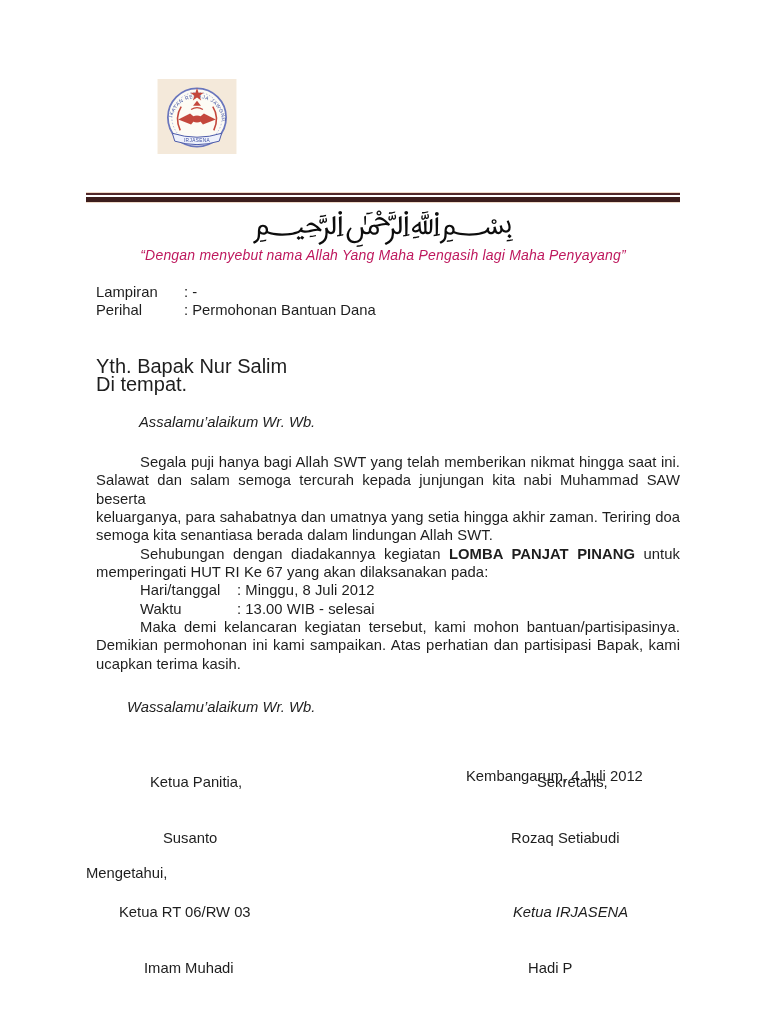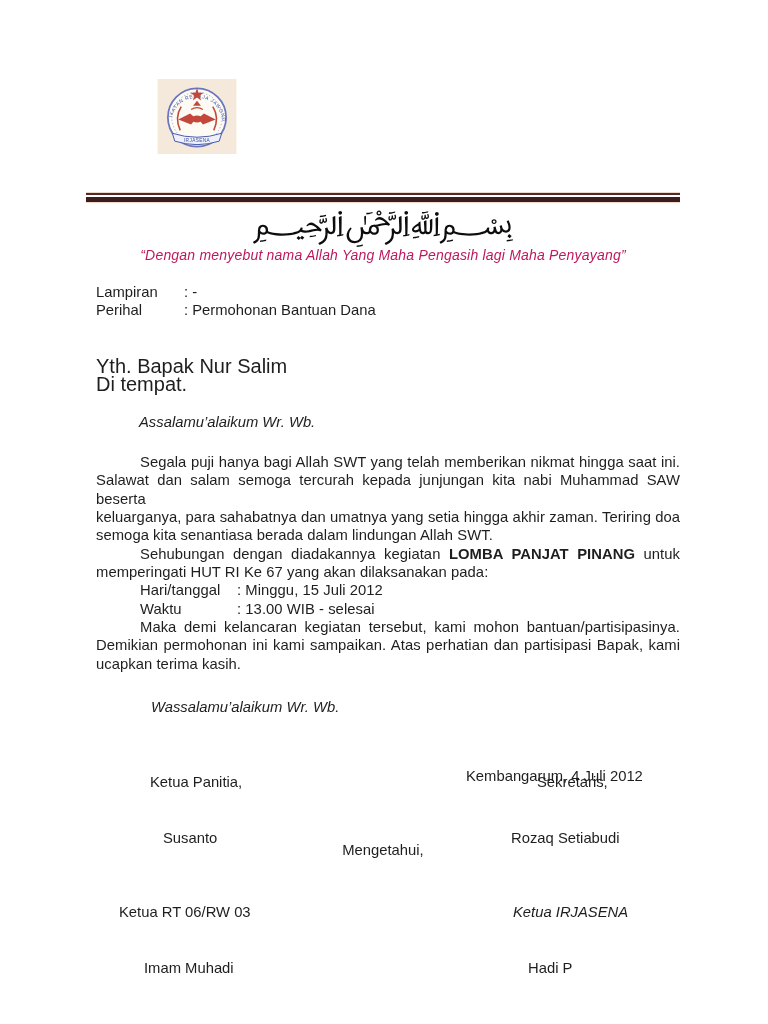--- a/index.html
+++ b/index.html
@@ -58,30 +58,30 @@
     position: absolute; left: 96px; top: 453px; width: 584px;
     font-size: 14.8px; line-height: 18.35px; letter-spacing: 0.05px;
   }
   .jline { text-align: justify; text-align-last: justify; }
   .lastline { text-align: left; text-align-last: left; }
   .indent { text-indent: 44px; }
   .detail-row { display: flex; margin-left: 44px; }
   .detail-label { width: 97px; flex: none; }
   b { font-weight: bold; }
 
-  .closing { position: absolute; left: 151px; top: 699px; font-style: italic; font-size: 14.8px; }
+  .closing { position: absolute; left: 127px; top: 699px; font-style: italic; font-size: 14.8px; }
   .dateline { position: absolute; left: 466px; top: 735px; font-size: 14.8px; margin-top: 33px; }
 
   
   .sig { position: absolute; font-size: 14.8px; }
   .sig-left-role   { left: 150px; top: 774px; }
   .sig-right-role  { left: 537px; top: 774px; }
   .sig-left-name   { left: 163px; top: 830px; }
   .sig-right-name  { left: 511px; top: 830px; }
-  .sig-ack         { left: 86px;  top: 842px; width: 594px; text-align: center; }
+  .sig-ack         { left: 86px;  top: 865px; width: 594px; }
   .sig-ack-l-role  { left: 119px; top: 904px; }
   .sig-ack-r-role  { left: 513px; top: 904px; font-style: italic; }
   .sig-ack-l-name  { left: 144px; top: 960px; }
   .sig-ack-r-name  { left: 528px; top: 960px; }
 </style>
 </head>
 <body>
 
 <div class="page">
 
@@ -139,21 +139,21 @@
     <div class="jline indent">Segala puji hanya bagi Allah SWT yang telah memberikan nikmat hingga saat ini.</div>
     <div class="jline">Salawat dan salam semoga tercurah kepada junjungan kita nabi Muhammad SAW beserta</div>
     <div class="jline">keluarganya, para sahabatnya dan umatnya yang setia hingga akhir zaman. Teriring doa</div>
     <div class="lastline">semoga kita senantiasa berada dalam lindungan Allah SWT.</div>
 
     <div class="jline indent"><span>Sehubungan dengan diadakannya kegiatan </span><b>LOMBA PANJAT PINANG</b><span> untuk</span></div>
     <div class="lastline">memperingati HUT RI Ke 67 yang akan dilaksanakan pada:</div>
 
     <div class="detail-row">
       <span class="detail-label">Hari/tanggal</span>
-      <span>: Minggu, 15 Juli 2012</span>
+      <span>: Minggu, 8 Juli 2012</span>
     </div>
     <div class="detail-row">
       <span class="detail-label">Waktu</span>
       <span>: 13.00 WIB - selesai</span>
     </div>
 
     <div class="jline indent">Maka demi kelancaran kegiatan tersebut, kami mohon bantuan/partisipasinya.</div>
     <div class="jline">Demikian permohonan ini kami sampaikan. Atas perhatian dan partisipasi Bapak, kami</div>
     <div class="lastline">ucapkan terima kasih.</div>
   </div>

